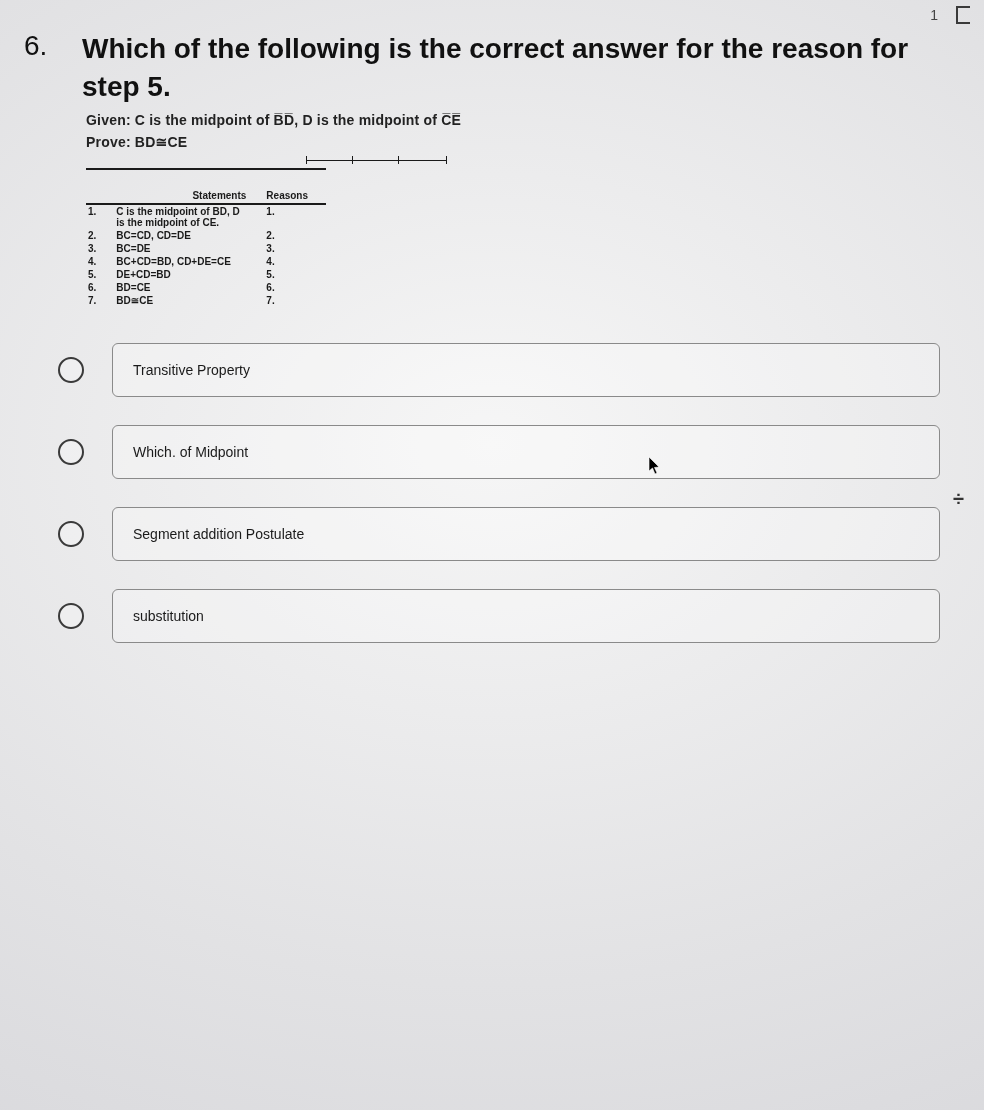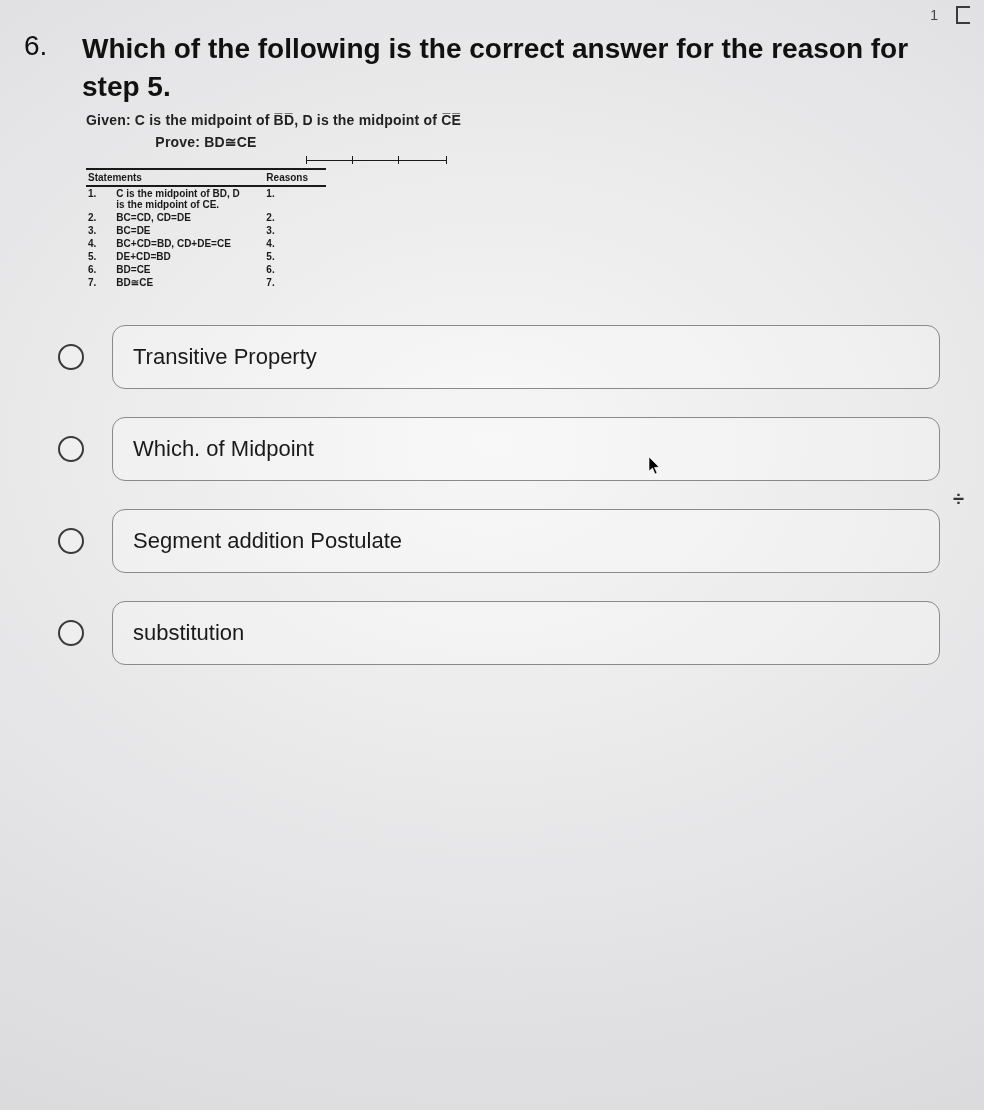--- a/index.html
+++ b/index.html
@@ -32,22 +32,22 @@
   }
   .proof-table {
     border-collapse: collapse;
     font-size: 10px;
     font-weight: 700;
     color: #1a1a1a;
   }
   .proof-table th {
     border-top: 2px solid #1a1a1a;
     border-bottom: 2px solid #1a1a1a;
-    padding: 2px 18px 2px 2px;
-    text-align: left;
+    padding: 20px 18px 2px 2px;
+    text-align: right;
     font-weight: 800;
   }
   .proof-table td {
     padding: 1px 18px 1px 2px;
     vertical-align: top;
     white-space: nowrap;
   }
   .num-line {
     margin: 2px 0 4px 0;
     display: flex;
@@ -66,23 +66,23 @@
   .radio {
     width: 26px; height: 26px; border: 2.2px solid #3a3a3a; border-radius: 50%;
     background: rgba(255,255,255,0.25);
     flex: 0 0 auto;
   }
   .choice-box {
     flex: 1 1 auto;
     border: 1px solid #8a8a8a;
     background: rgba(255,255,255,0.25);
     padding: 18px 20px;
-    font-size: 22px;
+    font-size: 14px;
     color: #1a1a1a;
-    border-radius: 13px;
+    border-radius: 6px;
   }
   .hdr-right {
     position: absolute; top: 6px; right: 14px; display: flex; gap: 18px; align-items: center;
     color: #444; font-size: 14px;
   }
   .crop-square {
     width: 14px; height: 18px; border: 2px solid #3a3a3a; border-right: none;
   }
   .cursor {
     position: absolute; left: 648px; top: 456px; width: 14px; height: 20px;
@@ -106,21 +106,21 @@
     <span>1</span>
     <span class="crop-square"></span>
   </div>
 
   <div class="q-row">
     <div class="q-num">6.</div>
     <div class="q-body">
       <p class="q-text">Which of the following is the correct answer for the reason for step 5.</p>
 
       <div class="given-prove">Given: C is the midpoint of B̅D̅, D is the midpoint of C̅E̅</div>
-      <div class="given-prove" style="text-align:center;width:240px;">Prove: BD≅CE</div>
+      <div class="given-prove" style="text-align:left;width:240px;">Prove: BD≅CE</div>
 
       <div class="proof-area">
         <div class="num-line" style="margin-left:220px;">
           <div class="tick-bar">
             <div class="line"></div>
             <div class="tick" style="left:0%"></div>
             <div class="tick" style="left:33%"></div>
             <div class="tick" style="left:66%"></div>
             <div class="tick" style="left:100%"></div>
           </div>

